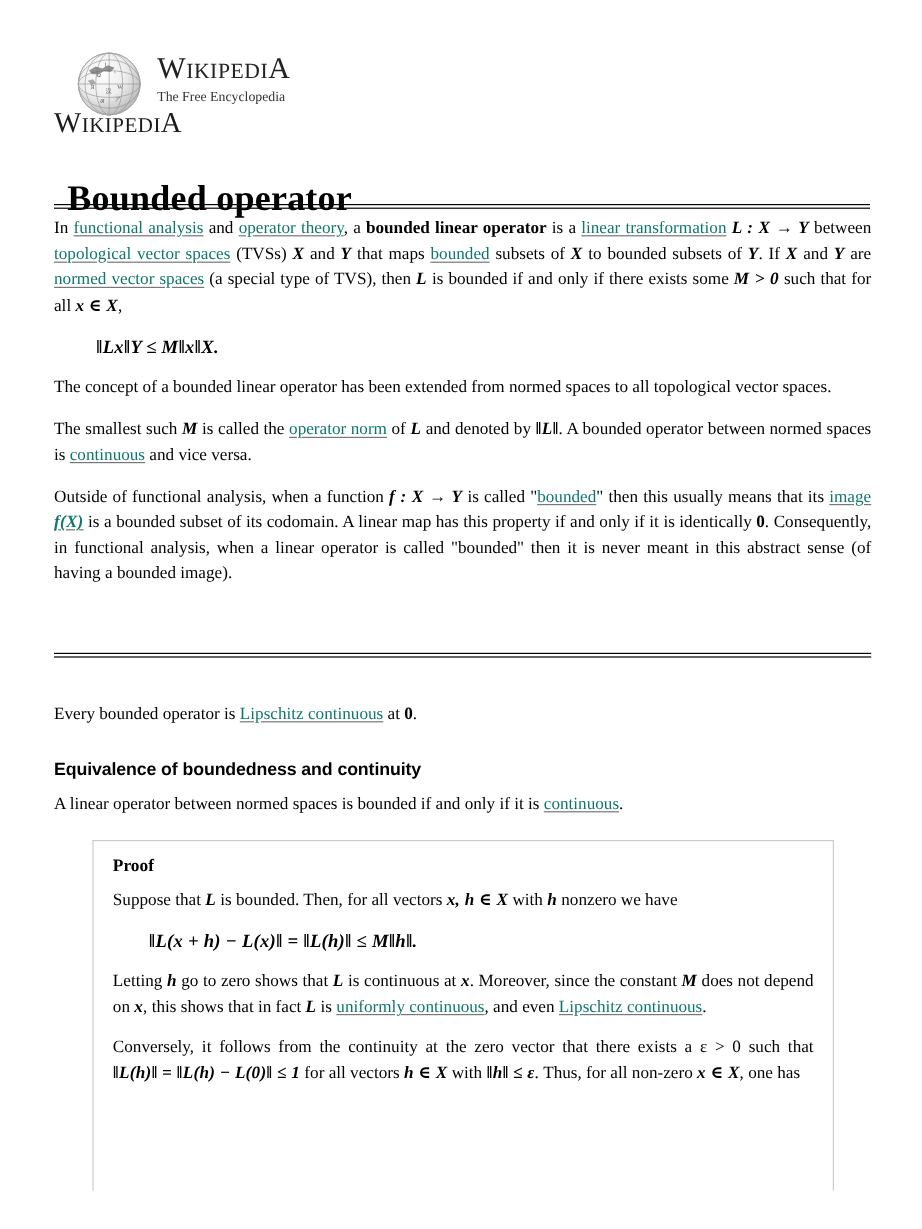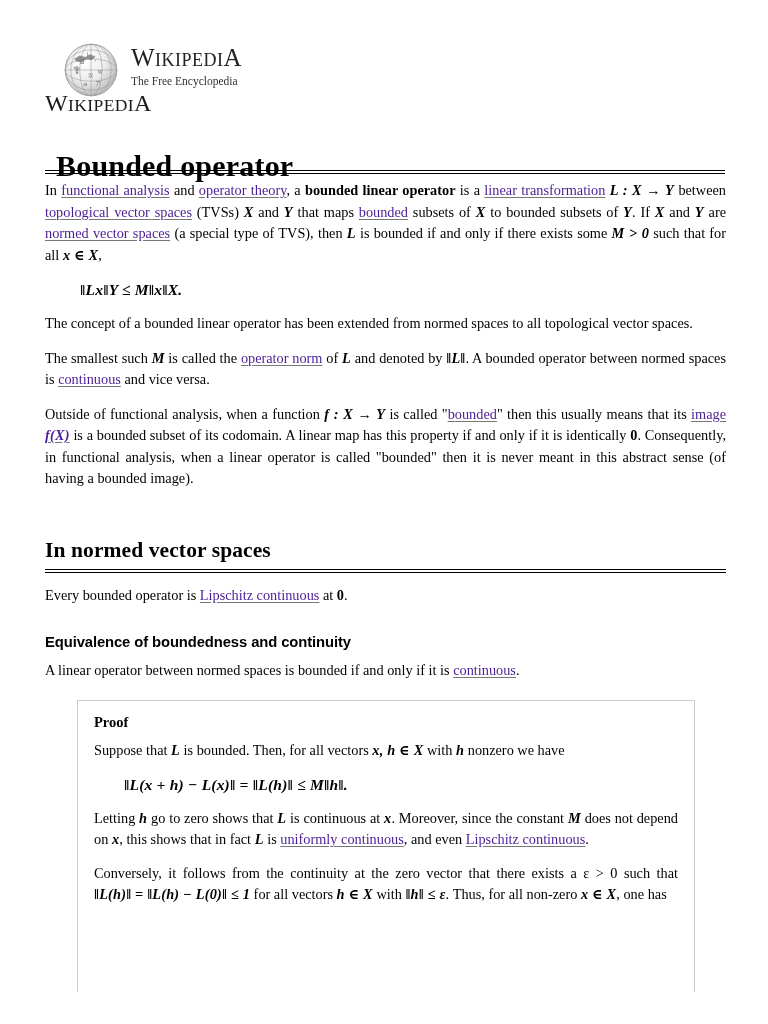--- a/index.html
+++ b/index.html
@@ -107,21 +107,21 @@
     margin: 0 0 13px 0;
     font-size: 14.3px;
     line-height: 21.5px;
     text-align: justify;
     text-justify: inter-word;
   }
   .lnk {
     text-decoration: underline;
     text-decoration-color: #777;
     text-underline-offset: 2px;
-    color: #4c1d95;
+    color: #0f766e;
   }
   .bold { font-weight: bold; }
   .mth {
     font-family: "Liberation Serif", "DejaVu Serif", serif;
     font-weight: bold;
     font-style: italic;
     letter-spacing: 0.2px;
   }
   .mup {
     font-family: "Liberation Serif", "DejaVu Serif", serif;
@@ -249,21 +249,20 @@
     <div class="display-eq mth">‖Lx‖Y ≤ M‖x‖X.</div>
 
     <p class="para">The concept of a bounded linear operator has been extended from normed spaces to all topological vector spaces.</p>
 
     <p class="para"><span>The smallest such </span><span class="mth">M</span><span> is called the </span><span class="lnk">operator norm</span><span> of </span><span class="mth">L</span><span> and denoted by </span><span class="mth nowrap">‖L‖</span><span>. A bounded operator between normed spaces is </span><span class="lnk">continuous</span><span> and vice versa.</span></p>
 
     <p class="para"><span>Outside of functional analysis, when a function </span><span class="mth nowrap">f : X → Y</span><span> is called "</span><span class="lnk">bounded</span><span>" then this usually means that its </span><span class="lnk">image</span><span> </span><span class="mth lnk nowrap">f(X)</span><span> is a bounded subset of its codomain. A linear map has this property if and only if it is identically </span><span class="mup">0</span><span>. Consequently, in functional analysis, when a linear operator is called "bounded" then it is never meant in this abstract sense (of having a bounded image).</span></p>
   </div>
 
   <div class="body-col" style="top:538px;">
-    <h2 class="sec-h2">In normed vector spaces</h2>
     <div class="sec-h2-rule"></div>
   </div>
 
   <div class="body-col" style="top:585px;">
     <p class="para"><span>Every bounded operator is </span><span class="lnk">Lipschitz continuous</span><span> at </span><span class="mup">0</span><span>.</span></p>
   </div>
 
   <div class="body-col" style="top:634px;">
     <h3 class="sec-h3">Equivalence of boundedness and continuity</h3>
     <p class="para"><span>A linear operator between normed spaces is bounded if and only if it is </span><span class="lnk">continuous</span><span>.</span></p>

